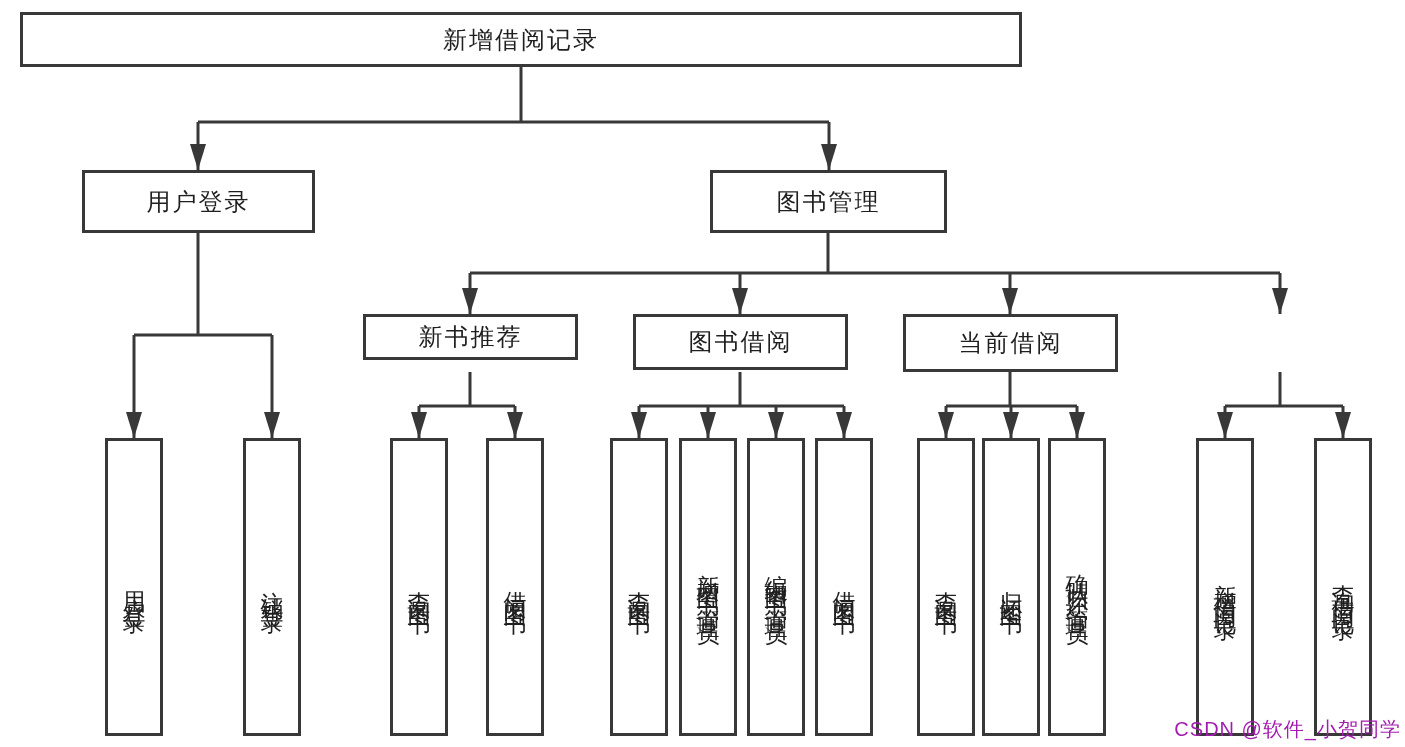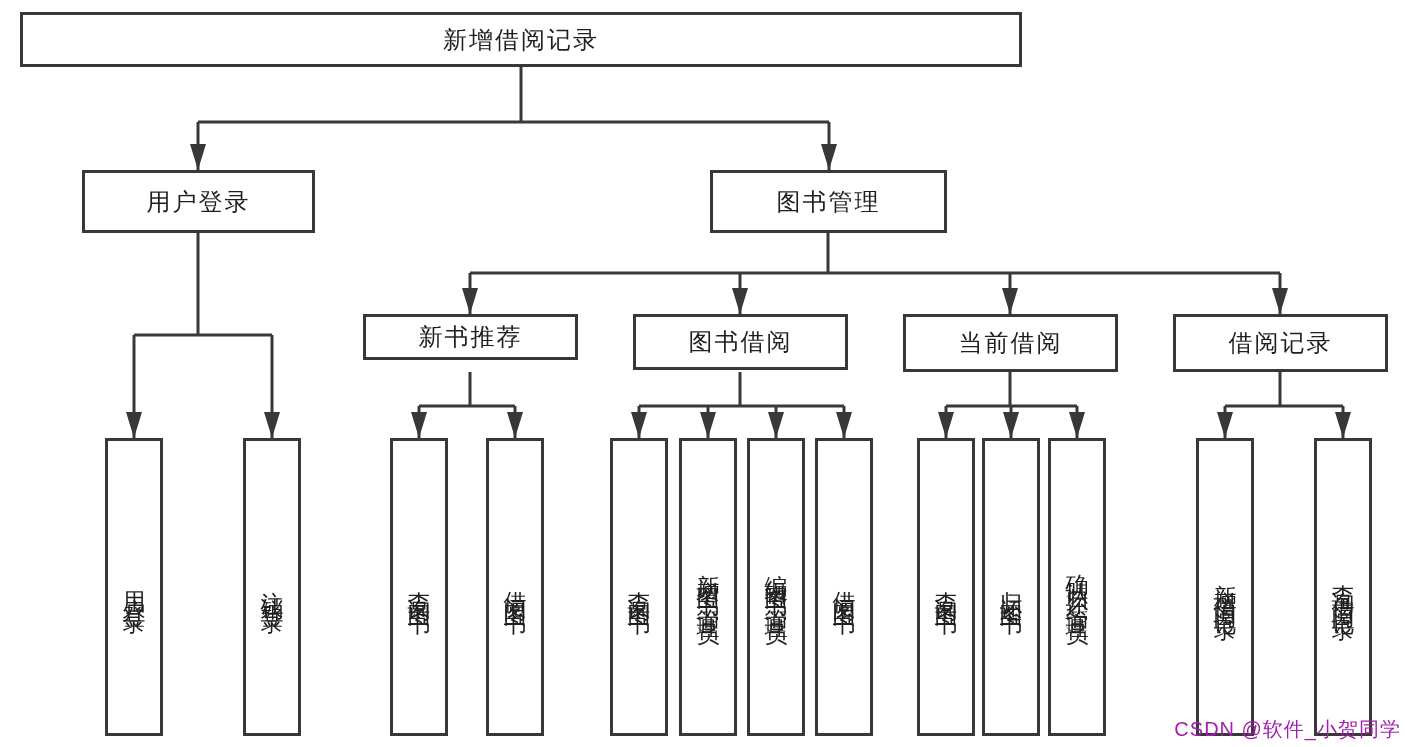--- a/index.html
+++ b/index.html
@@ -115,23 +115,20 @@
 
   <div class="box" style="left:363px; top:314px; width:215px; height:46px;">
     <span class="hlabel">新书推荐</span>
   </div>
   <div class="box" style="left:633px; top:314px; width:215px; height:56px;">
     <span class="hlabel">图书借阅</span>
   </div>
   <div class="box" style="left:903px; top:314px; width:215px; height:58px;">
     <span class="hlabel">当前借阅</span>
   </div>
-  <div class="box" style="left:1173px; top:314px; width:215px; height:58px;">
-    <span class="hlabel">借阅记录</span>
-  </div>
 
   <div class="box leaf" style="left:105px; top:438px; width:58px; height:298px;">
     <span class="vlabel">用户登录</span>
   </div>
   <div class="box leaf" style="left:243px; top:438px; width:58px; height:298px;">
     <span class="vlabel">注销登录</span>
   </div>
 
   <div class="box leaf" style="left:390px; top:438px; width:58px; height:298px;">
     <span class="vlabel">查询图书</span>

